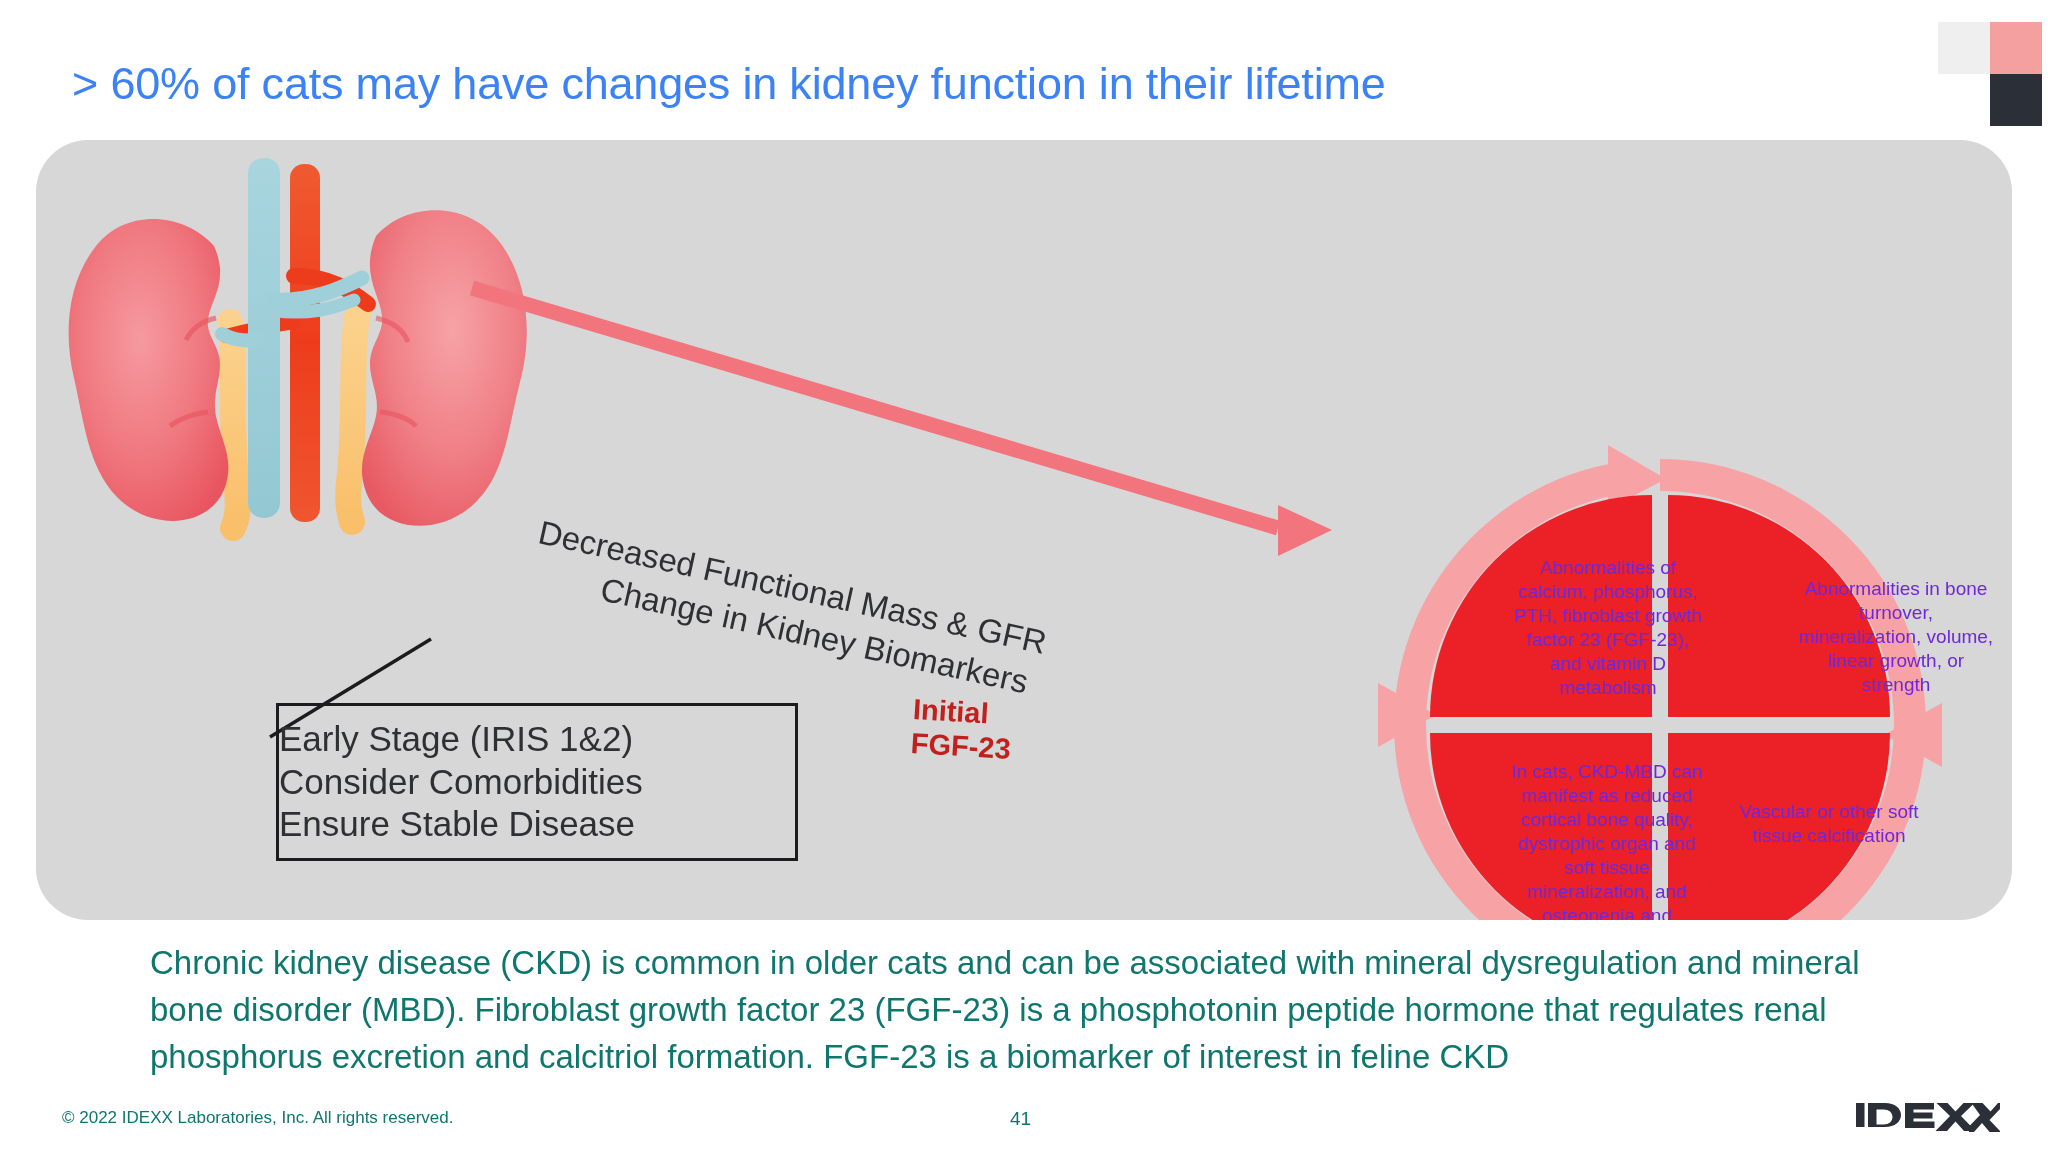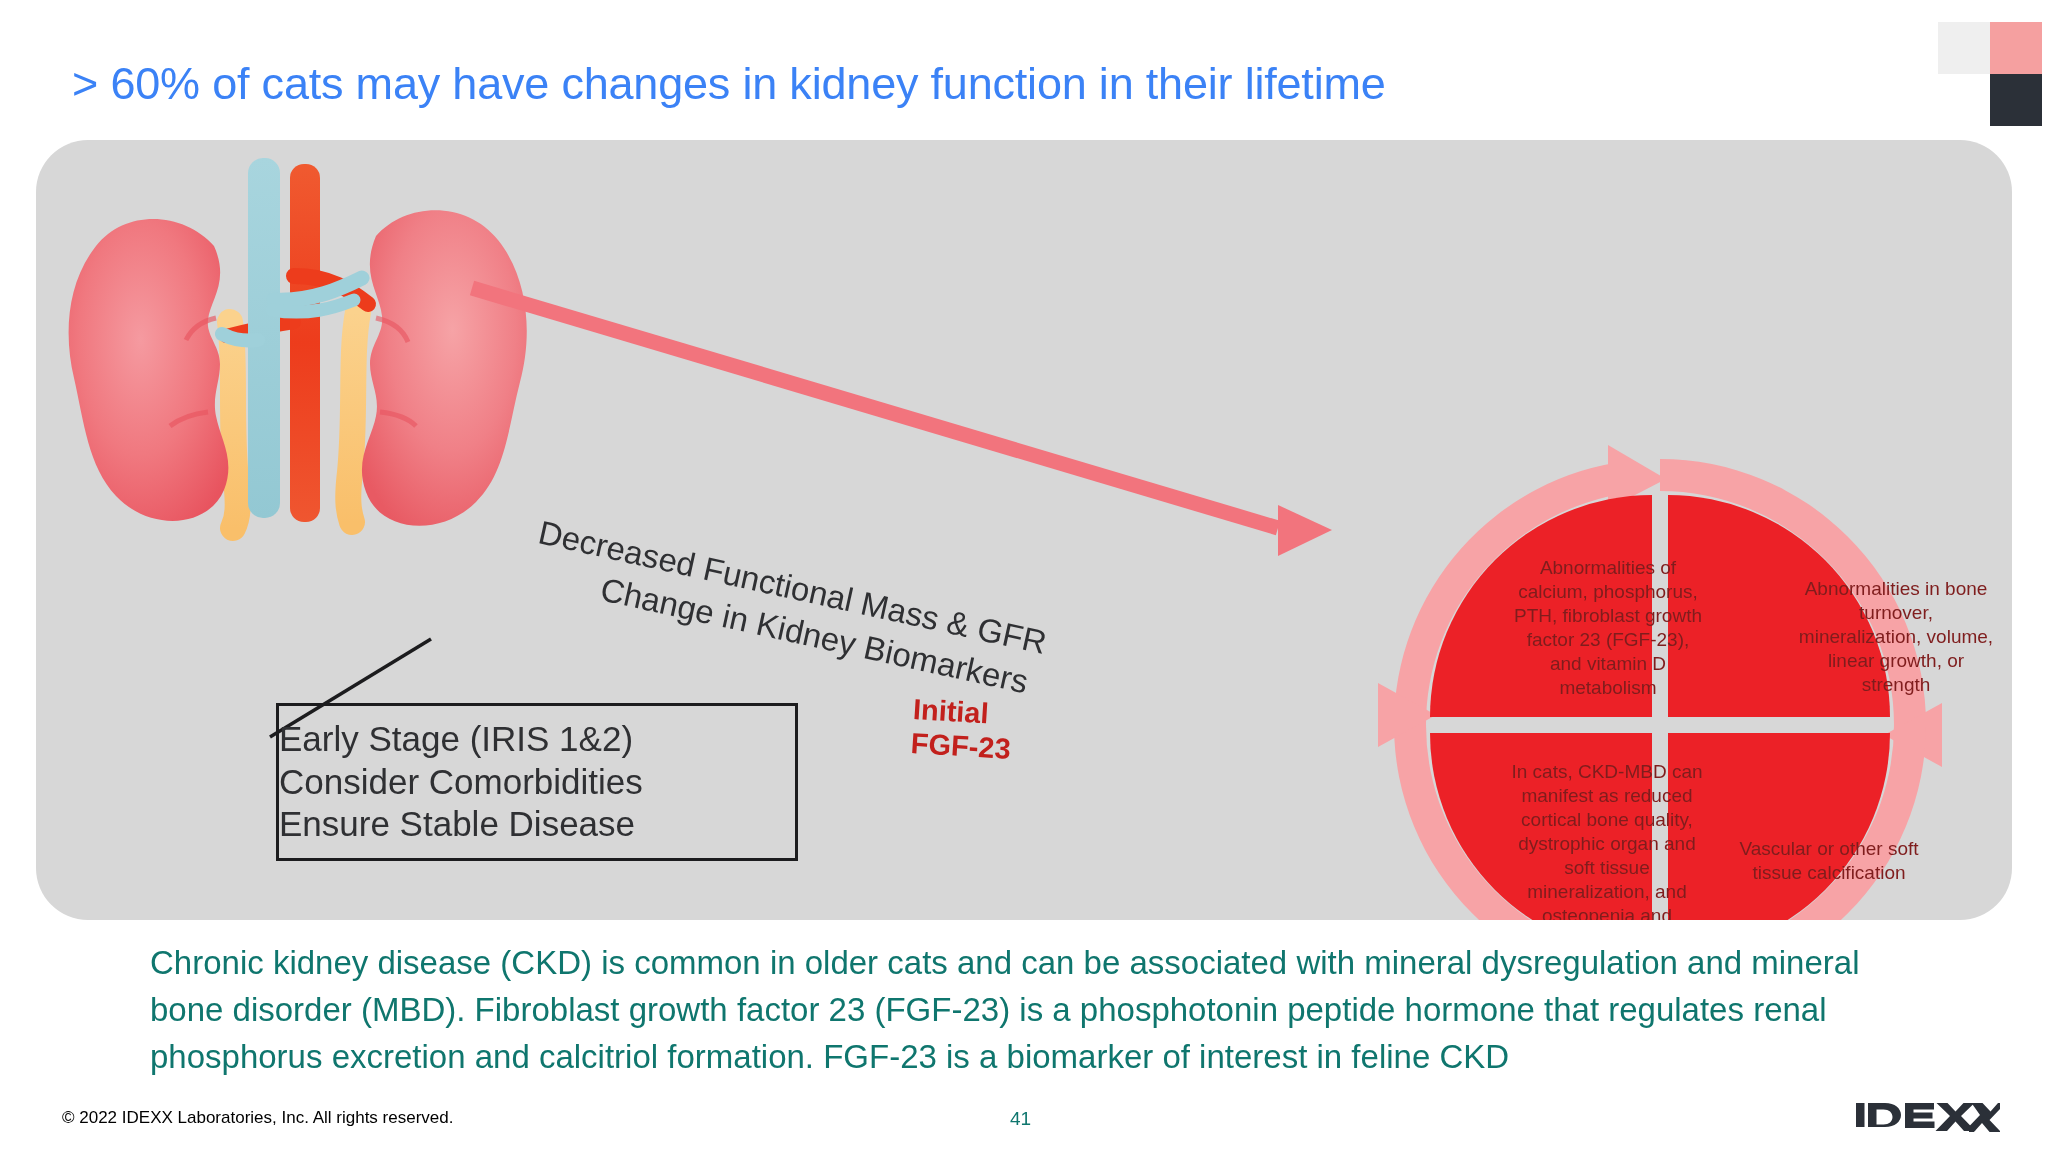--- a/index.html
+++ b/index.html
@@ -96,45 +96,45 @@
   }
 
   
   #cycle-diagram {
     position: absolute;
     left: 1334px; top: 295px;
     width: 580px; height: 580px;
   }
   .quad-text {
     position: absolute;
-    color: #7f1d1d;
+    color: #6d28d9;
     font-size: 19px;
     line-height: 1.26;
     text-align: center;
     pointer-events: none;
   }
   #quad-text-tl { left: 1474px; top: 416px; width: 196px; }
   #quad-text-tr { left: 1718px; top: 437px; width: 196px; margin-left: 44px; }
   #quad-text-bl { left: 1468px; top: 620px; width: 206px; }
-  #quad-text-br { left: 1698px; top: 660px; width: 190px; margin-top: 37px; }
+  #quad-text-br { left: 1698px; top: 660px; width: 190px; }
 
   
   #caption {
     position: absolute;
     left: 150px; top: 940px;
     width: 1790px;
     font-size: 33px;
     color: #0f766e;
     line-height: 1.42;
   }
 
   
   #footer-copyright {
     position: absolute; left: 62px; top: 1108px;
-    font-size: 17px; color: #000000;
+    font-size: 17px; color: #0f766e;
   }
   #footer-pagenum {
     position: absolute; left: 1010px; top: 1108px;
     font-size: 19px; color: #0f766e;
   }
   #footer-logo {
     position: absolute; right: 48px; top: 1098px;
     width: 145px; height: 34px;
   }
 </style>

